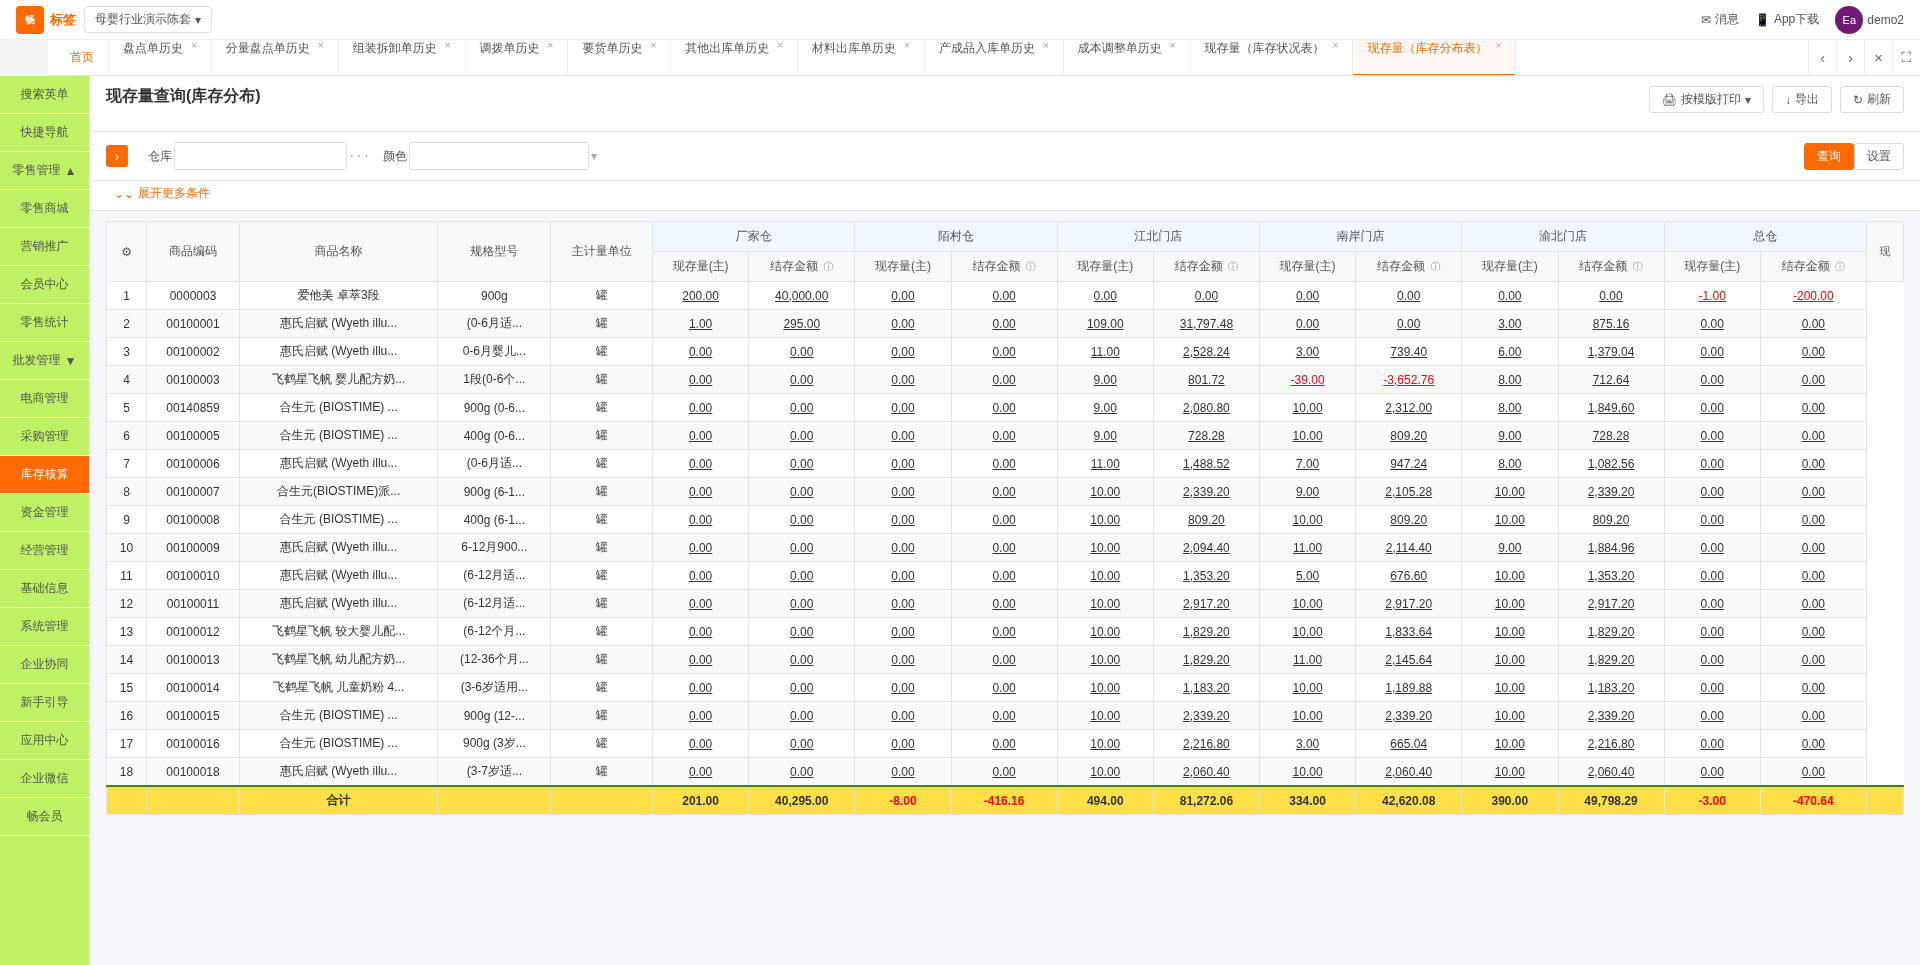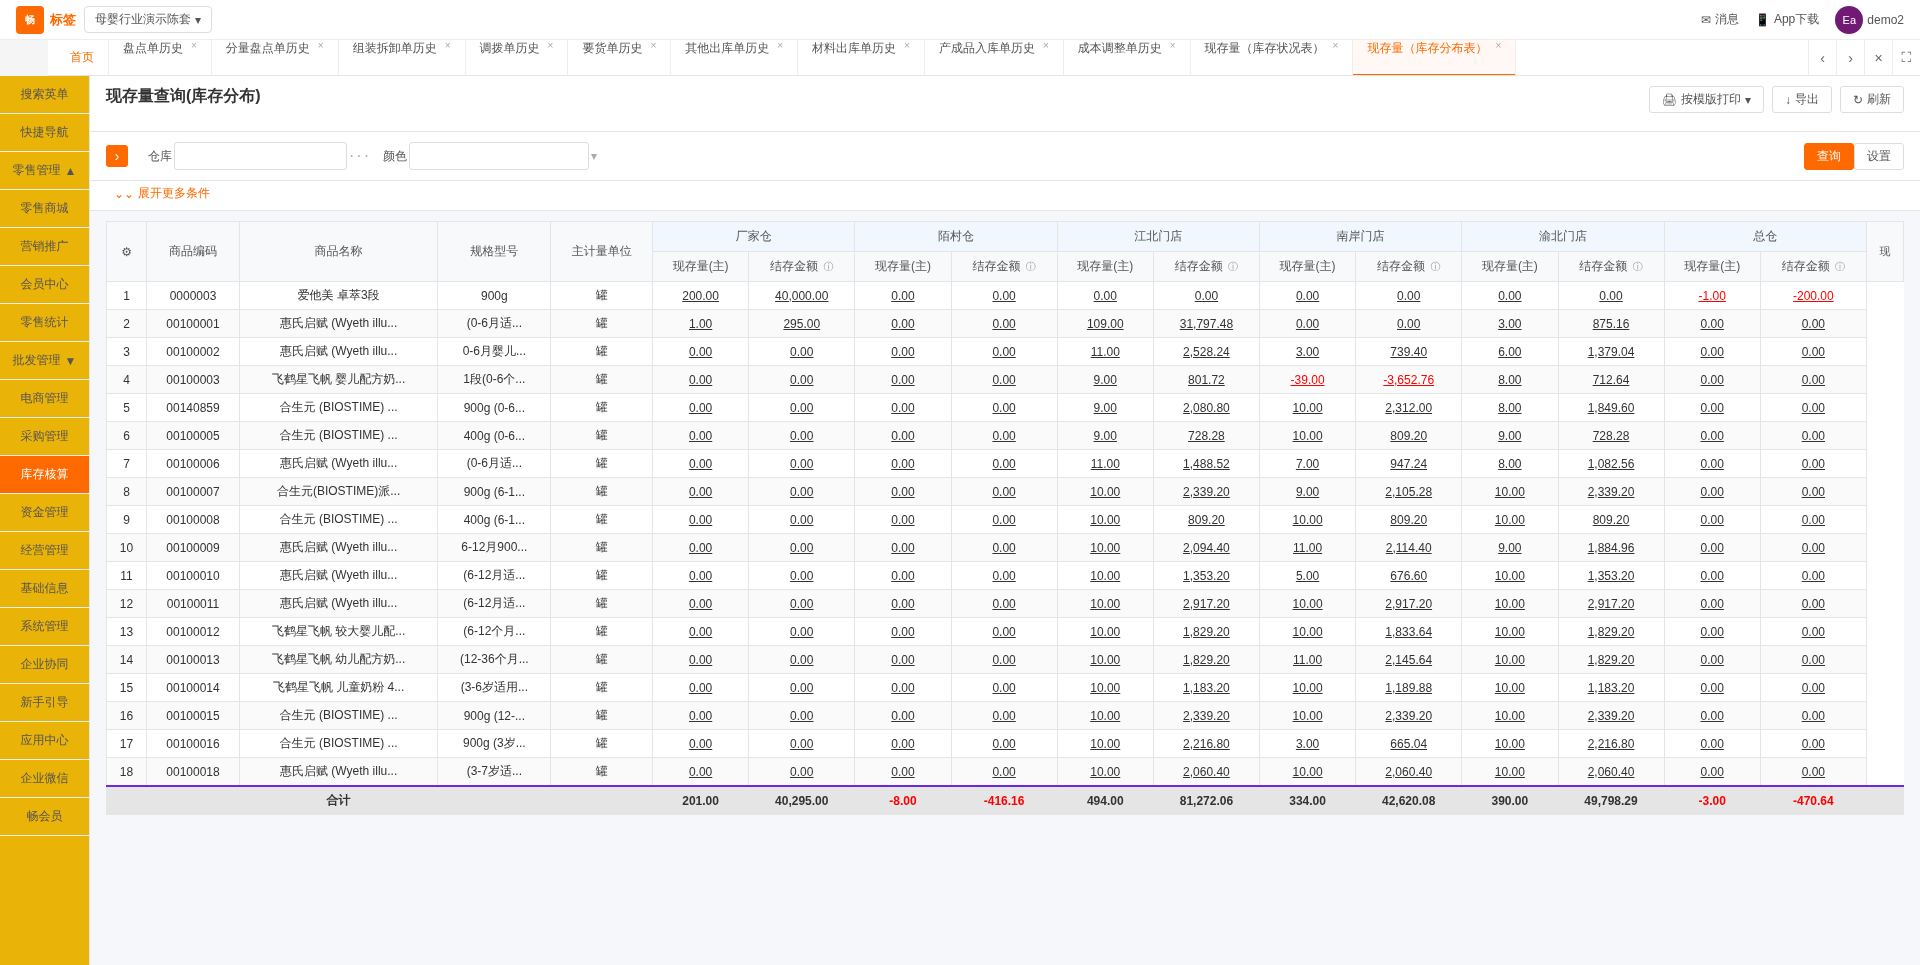--- a/index.html
+++ b/index.html
@@ -21,21 +21,21 @@
     .nav-tab.active { background: #fff8f5; color: #ff6a00; border-bottom: 2px solid #ff6a00; }
     .nav-tab .close-x { font-size: 10px; color: #aaa; margin-left: 2px; }
     .nav-tab-home { padding: 0 14px; height: 36px; display: flex; align-items: center; font-size: 12px; color: #ff6a00; cursor: pointer; border-right: 1px solid #eee; }
     .nav-arrows { display: flex; align-items: center; margin-left: auto; }
     .nav-arrow-btn { width: 28px; height: 36px; display: flex; align-items: center; justify-content: center; cursor: pointer; border-left: 1px solid #eee; color: #666; font-size: 14px; }
 
     
     .main-layout { display: flex; height: calc(100vh - 76px); }
 
     
-    .sidebar { width: 90px; background: #eab308; border-right: 1px solid #e5e5e5; display: flex; flex-direction: column; overflow-y: auto; }
+    .sidebar { width: 90px; background: #bef264; border-right: 1px solid #e5e5e5; display: flex; flex-direction: column; overflow-y: auto; }
     .sidebar-item { padding: 10px 6px; text-align: center; cursor: pointer; color: #555; font-size: 12px; border-bottom: 1px solid #f0f0f0; }
     .sidebar-item.active { background: #ff6a00; color: #fff; }
     .sidebar-item.has-arrow { display: flex; align-items: center; justify-content: center; gap: 4px; }
 
     
     .content-area { flex: 1; overflow: hidden; display: flex; flex-direction: column; background: #f5f7fa; }
 
     
     .page-header { background: #fff; padding: 10px 16px 0; border-bottom: 1px solid #e5e5e5; }
     .page-title { font-size: 16px; font-weight: bold; color: #333; margin-bottom: 24px; }
@@ -54,21 +54,21 @@
 
     
     .table-container { flex: 1; overflow: auto; padding: 10px 16px; }
     .data-table { width: 100%; border-collapse: collapse; background: #fff; font-size: 12px; min-width: 1600px; }
     .data-table th { background: #f8f9fa; border: 1px solid #e5e5e5; padding: 6px 8px; text-align: center; font-weight: normal; color: #555; white-space: nowrap; position: sticky; top: 0; z-index: 2; }
     .data-table th.group-header { background: #f0f7ff; border-bottom: none; }
     .data-table td { border: 1px solid #e5e5e5; padding: 5px 8px; text-align: center; color: #333; white-space: nowrap; }
     .data-table tr:nth-child(even) td { background: #fafafa; }
     .data-table .num-cell { text-decoration: underline; cursor: pointer; color: #333; }
     .data-table .neg { color: #f00; }
-    .data-table .footer-row td { background: #e5e5e5; font-weight: bold; border-top: 2px solid #6d28d9; }
+    .data-table .footer-row td { background: #fde047; font-weight: bold; border-top: 2px solid #4d7c0f; }
     .settings-icon { cursor: pointer; color: #888; }
     .col-header-info { font-size: 10px; color: #999; margin-left: 2px; }
 
     
     ::-webkit-scrollbar { width: 6px; height: 6px; }
     ::-webkit-scrollbar-track { background: #f1f1f1; }
     ::-webkit-scrollbar-thumb { background: #ccc; border-radius: 3px; }
 
     .orange-arrow-btn { background: #ff6a00; border: none; color: #fff; width: 22px; height: 22px; border-radius: 3px; cursor: pointer; display: flex; align-items: center; justify-content: center; font-size: 14px; flex-shrink: 0; margin-right: 8px; }
 

